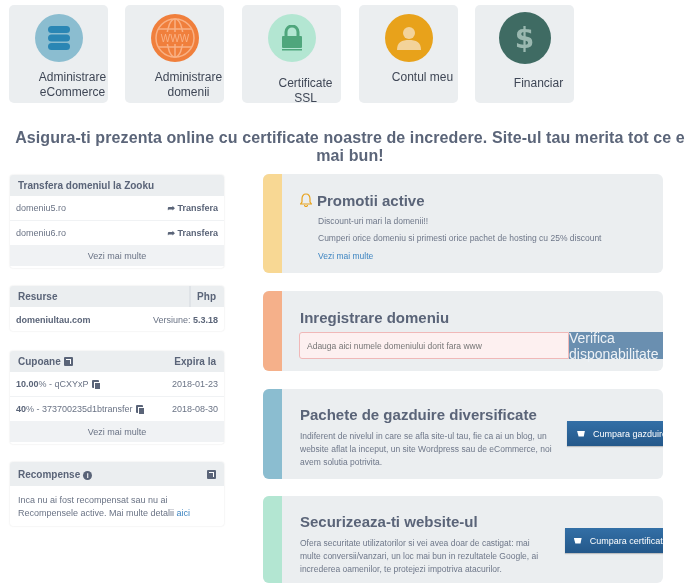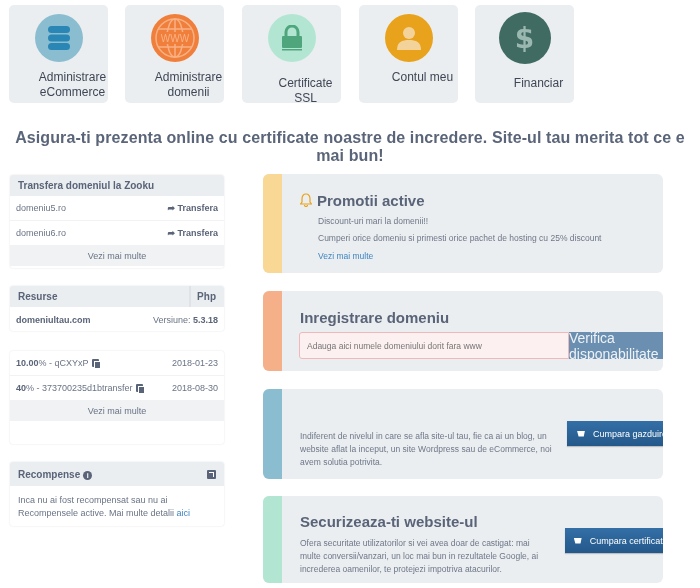--- a/index.html
+++ b/index.html
@@ -114,20 +114,24 @@
     <span>Resurse</span>
     <span style="border-left:2px solid #dfe3e7;padding-left:6px;height:21px;line-height:21px">Php</span>
   </div>
   <div class="row" style="border:none">
     <span class="bold">domeniultau.com</span>
     <span><span>Versiune:</span> <span class="bold">5.3.18</span></span>
   </div>
 </div>
 
 <div class="panel" style="top:351px;height:93px">
+  <div class="ph">
+    <span><span>Cupoane</span><span class="sqicon"></span></span>
+    <span>Expira la</span>
+  </div>
   <div class="row">
     <span><span class="bold">10.00</span><span>% - qCXYxP</span><span class="copy"></span></span>
     <span>2018-01-23</span>
   </div>
   <div class="row">
     <span><span class="bold">40</span><span>% - 373700235d1btransfer</span><span class="copy"></span></span>
     <span>2018-08-30</span>
   </div>
   <div class="more">Vezi mai multe</div>
 </div>
@@ -159,20 +163,21 @@
 
 <div class="card" style="top:291px;height:80px">
   <div class="bar" style="background:#f5b08a"></div>
   <h2 style="top:18px">Inregistrare domeniu</h2>
   <input type="text" style="position: absolute; left: 36px; top: 41px; width: 270px; height: 27px; background: rgb(253, 240, 240); border: 1px solid rgb(240, 184, 184); border-radius: 3px 0px 0px 3px; padding: 0px 7px; font-size: 8.5px; font-family: &quot;Liberation Sans&quot;, sans-serif; color: rgb(110, 119, 137); outline: none;" placeholder="Adauga aici numele domeniului dorit fara www">
   <div style="position:absolute;left:306px;top:41px;width:128px;height:27px;background:#6a8fb0;border-radius:0 3px 3px 0;color:#eef2f6;font-size:14px;display:flex;align-items:center;justify-content:center;cursor:pointer">Verifica disponabilitate</div>
 </div>
 
 <div class="card" style="top:389px;height:90px">
   <div class="bar" style="background:#8bbdd0"></div>
+  <h2 style="top:17px">Pachete de gazduire diversificate</h2>
   <p style="position:absolute;left:37px;top:41px;width:260px">Indiferent de nivelul in care se afla site-ul tau, fie ca ai un blog, un website aflat la inceput, un site Wordpress sau de eCommerce, noi avem solutia potrivita.</p>
   <div class="btn" style="left:304px;top:32px;width:129px;height:25px">
     <span class="cart"></span>
       <span>Cumpara gazduire web</span>
   </div>
 </div>
 
 <div class="card" style="top:496px;height:87px">
   <div class="bar" style="background:#b3e6d2"></div>
   <h2 style="top:17px">Securizeaza-ti website-ul</h2>

